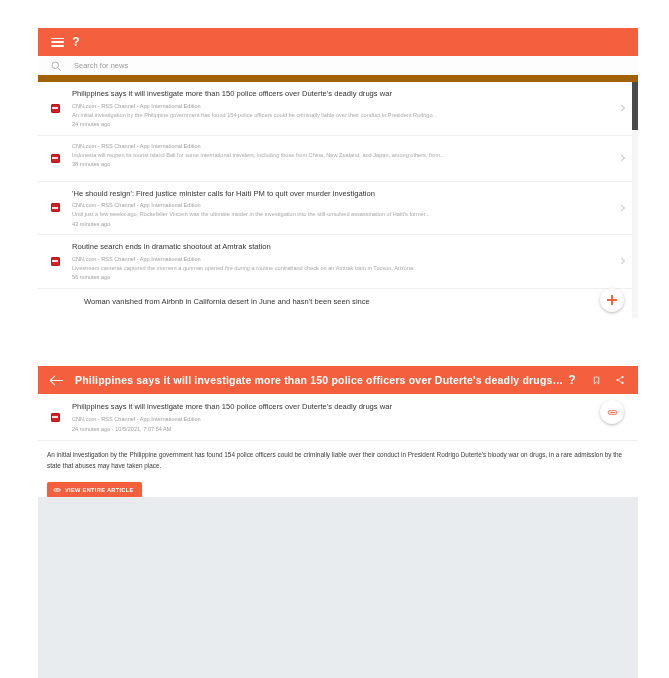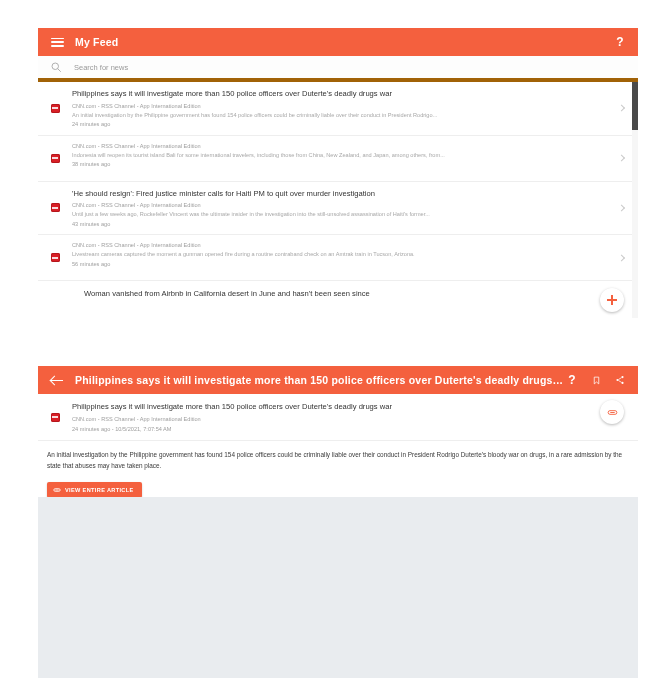--- a/index.html
+++ b/index.html
@@ -71,21 +71,21 @@
   .backarrow::after {
     content: ""; position: absolute; left: 0px; top: 3px;
     width: 6px; height: 6px; border-left: 1.4px solid #fff; border-bottom: 1.4px solid #fff;
     transform: rotate(45deg);
   }
 
   
   .searchbar {
     height: 26px;
     background: #fdfdfd;
-    border-bottom: 4px solid #a16207;
+    border-bottom: 7px solid #a16207;
     display: flex;
     align-items: center;
     padding-left: 12px;
   }
   .search-ico { width: 12px; height: 12px; flex: 0 0 auto; margin-right: 12px; opacity: .6; }
   .search-input {
     border: none; outline: none; background: transparent;
     font-family: "Liberation Sans", sans-serif;
     font-size: 7.5px; color: #444;
     width: 400px; height: 20px;
@@ -221,21 +221,20 @@
   <div class="panel" id="feed-panel">
 
     <div class="appbar">
       <div class="leading">
         <span class="hamburger">
             <i></i>
             <i></i>
             <i></i>
           </span>
       </div>
-      <div class="title">My Feed</div>
       <div class="actions">
         <div class="act">
           <span class="qmark">?</span>
         </div>
       </div>
     </div>
 
     <div class="searchbar">
       <svg class="search-ico" viewBox="0 0 24 24">
         <circle cx="10.5" cy="10.5" r="6.5" fill="none" stroke="#7a7a7a" stroke-width="2"></circle>
@@ -282,20 +281,21 @@
           <div class="feed-time">43 minutes ago</div>
         </div>
         <span class="chev"></span>
       </div>
 
       <div class="feed-item">
         <div class="fav-wrap">
           <span class="favicon"></span>
         </div>
         <div class="feed-text">
+          <div class="feed-title">Routine search ends in dramatic shootout at Amtrak station</div>
           <div class="feed-src">CNN.com - RSS Channel - App International Edition</div>
           <div class="feed-desc">Livestream cameras captured the moment a gunman opened fire during a routine contraband check on an Amtrak train in Tucson, Arizona.</div>
           <div class="feed-time">56 minutes ago</div>
         </div>
         <span class="chev"></span>
       </div>
 
       <div class="feed-item partial">
         <div class="fav-wrap"></div>
         <div class="feed-text">

